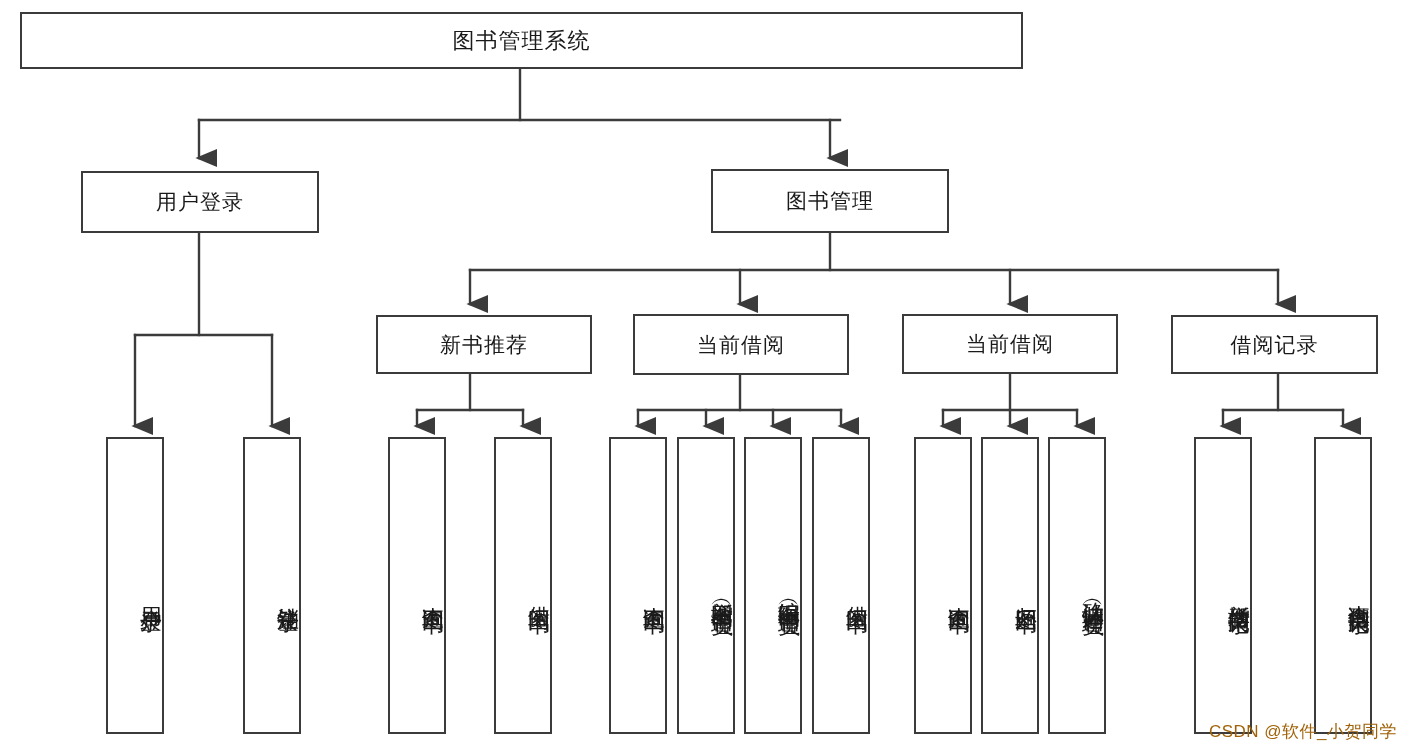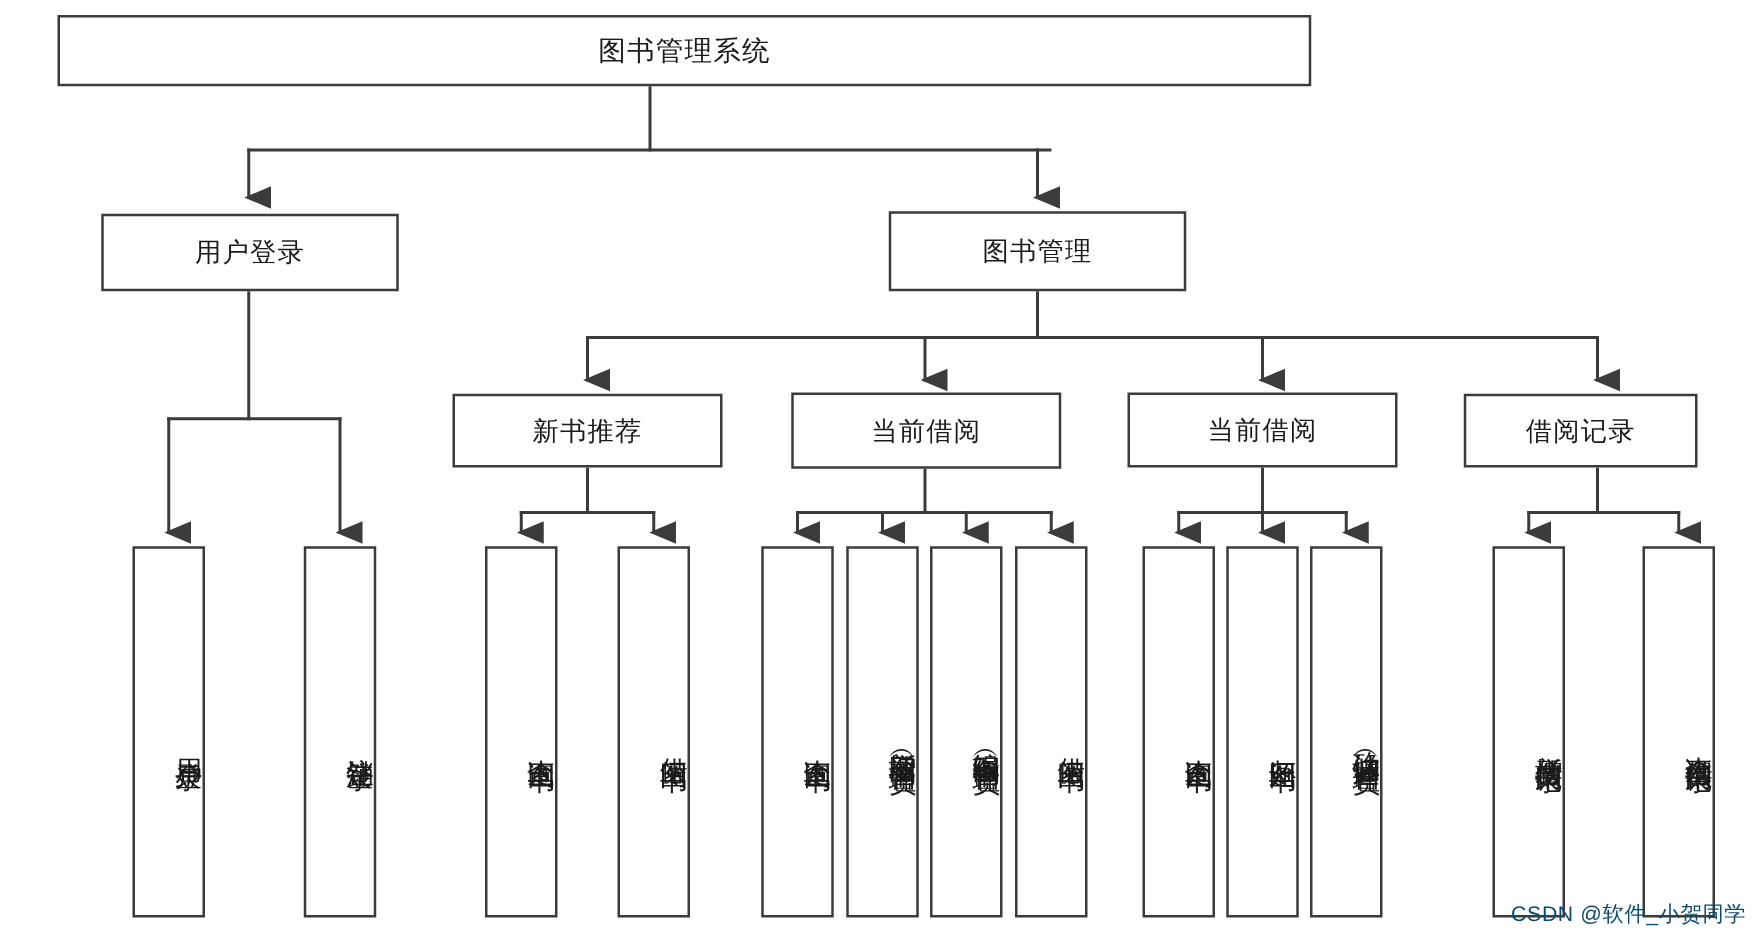--- a/index.html
+++ b/index.html
@@ -29,21 +29,21 @@
     padding-top:14px;
     align-items:flex-start;
     justify-content:center;
     line-height:1;
   }
   .watermark{
     position:absolute;
     right:8px;
     bottom:4px;
     font-size:17px;
-    color:#0c4a6e;
+    color:#a16207;
     white-space:nowrap;
     letter-spacing:0.5px;
     text-align:center;
   }
 </style>
 </head>
 <body>
 
 <div id="diagram-root">
 
@@ -90,29 +90,29 @@
       <path d="M 1010 410 L 1010 426" marker-end="url(#arrow)"></path>
       <path d="M 1077 410 L 1077 426" marker-end="url(#arrow)"></path>
 
       <path d="M 1278 374 L 1278 410"></path>
       <path d="M 1223 410 L 1343 410"></path>
       <path d="M 1223 410 L 1223 426" marker-end="url(#arrow)"></path>
       <path d="M 1343 410 L 1343 426" marker-end="url(#arrow)"></path>
     </g>
   </svg>
 
-  <div class="node root horiz" style="left:20px;top:12px;width:1003px;height:57px;margin-left:26px;">图书管理系统</div>
+  <div class="node root horiz" style="left:20px;top:12px;width:1003px;height:57px;">图书管理系统</div>
 
   <div class="node horiz" style="left:81px;top:171px;width:238px;height:62px;">用户登录</div>
   <div class="node horiz" style="left:711px;top:169px;width:238px;height:64px;">图书管理</div>
 
-  <div class="node horiz" style="left:362px;top:315px;width:216px;height:59px;">新书推荐</div>
+  <div class="node horiz" style="left:376px;top:315px;width:216px;height:59px;">新书推荐</div>
   <div class="node horiz" style="left:633px;top:314px;width:216px;height:61px;">当前借阅</div>
   <div class="node horiz" style="left:902px;top:314px;width:216px;height:60px;text-align:center;">当前借阅</div>
-  <div class="node horiz" style="left:1171px;top:315px;width:187px;height:59px;">借阅记录</div>
+  <div class="node horiz" style="left:1171px;top:315px;width:207px;height:59px;">借阅记录</div>
 
   <div class="node leaf" style="left:106px;top:437px;width:58px;height:297px;">用户登录</div>
   <div class="node leaf" style="left:243px;top:437px;width:58px;height:297px;">注销登录</div>
 
   <div class="node leaf" style="left:388px;top:437px;width:58px;height:297px;">查询图书</div>
   <div class="node leaf" style="left:494px;top:437px;width:58px;height:297px;">借阅图书</div>
 
   <div class="node leaf" style="left:609px;top:437px;width:58px;height:297px;">查询图书</div>
   <div class="node leaf" style="left:677px;top:437px;width:58px;height:297px;">新增图书（管理员）</div>
   <div class="node leaf" style="left:744px;top:437px;width:58px;height:297px;">编辑图书（管理员）</div>

